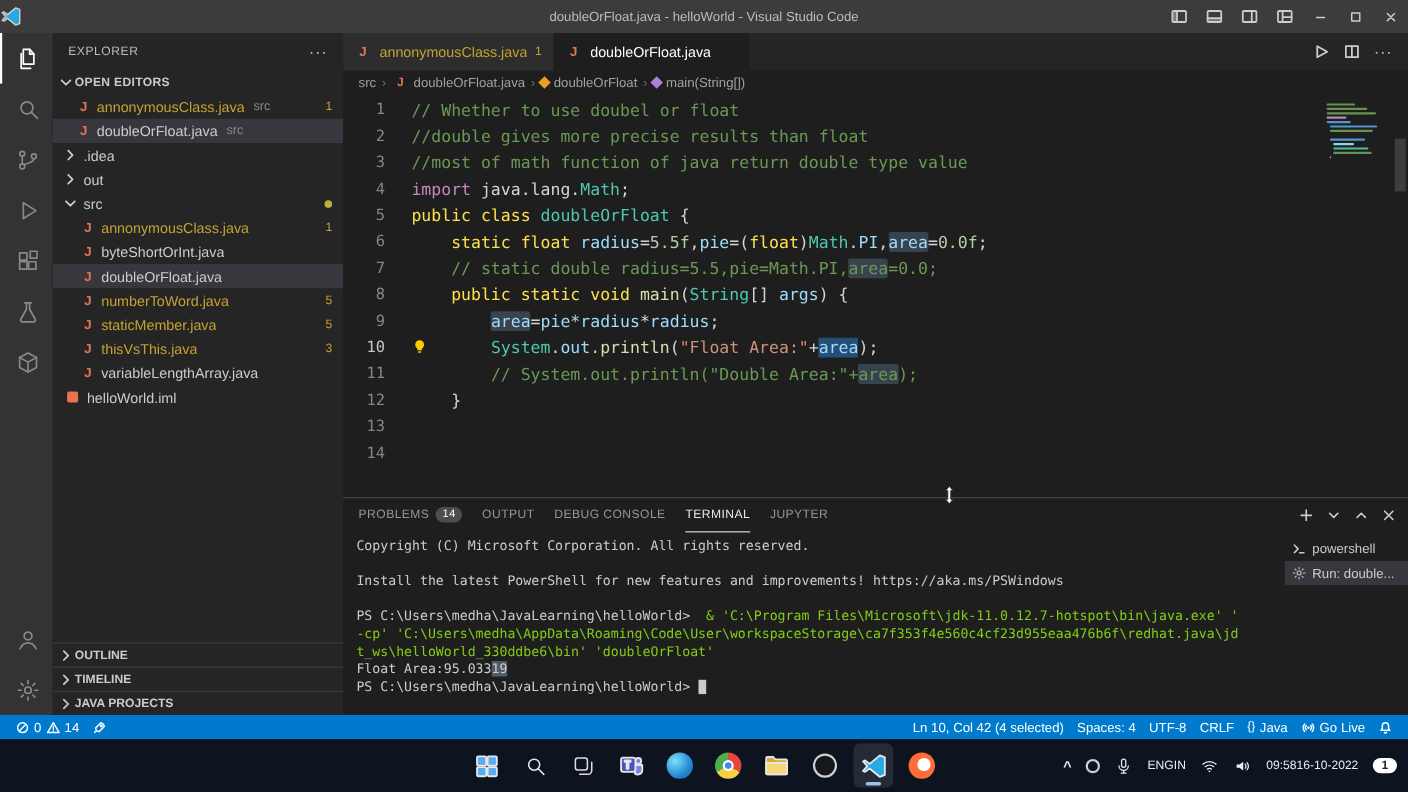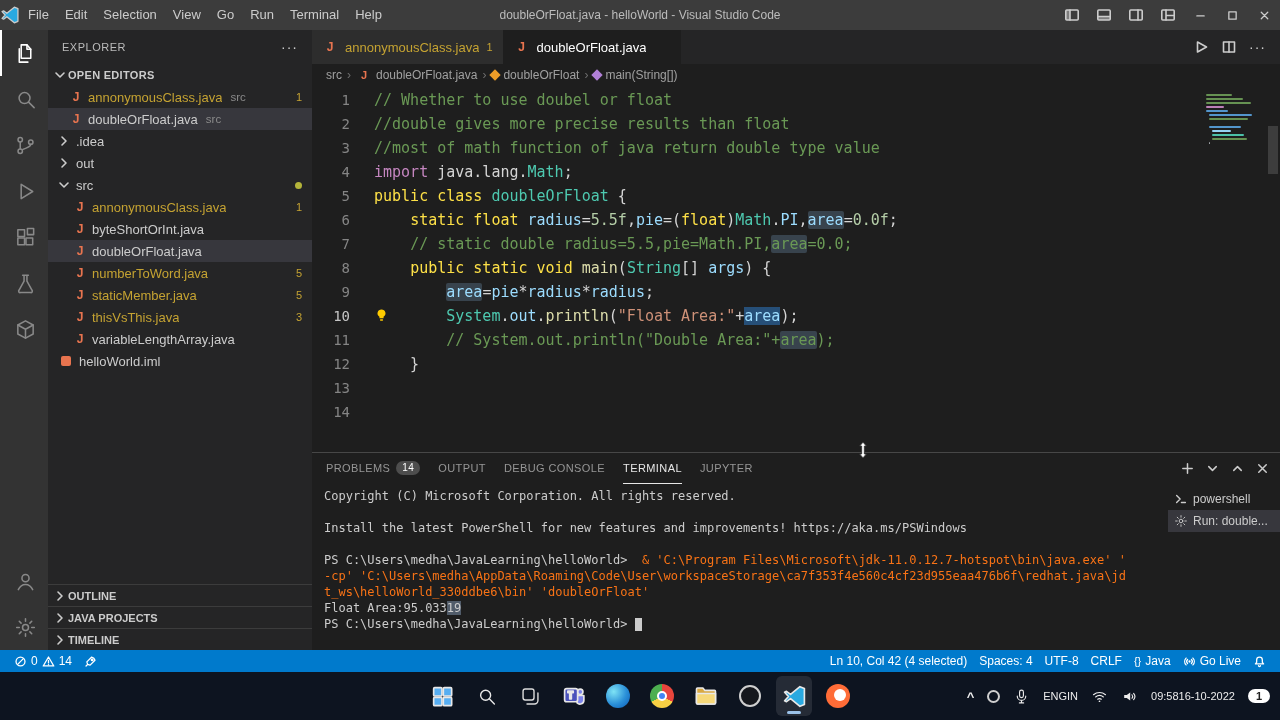--- a/index.html
+++ b/index.html
@@ -81,21 +81,21 @@
 .panel{height:198px;border-top:1px solid #474747;display:flex;flex-direction:column;background:#1e1e1e}
 .panel-header{height:31px;display:flex;align-items:center;padding:0 10px 0 14px;flex:none}
 .panel-tabs{display:flex;gap:18px;height:100%;align-items:stretch}
 .ptab{display:flex;align-items:center;gap:6px;font-size:11px;letter-spacing:.4px;color:#969696;border-bottom:1px solid transparent}
 .ptab.active{color:#e7e7e7;border-bottom-color:#e7e7e7}
 .ptab-badge{background:#4d4d4d;color:#fff;border-radius:9px;padding:0 6px;font-size:10px;line-height:14px}
 .panel-actions{margin-left:auto;display:flex;align-items:center;gap:10px;color:#ccc}
 .panel-body{flex:1;display:flex;min-height:0}
 .terminal-out{flex:1;padding:4px 0 0 12px;font-family:"DejaVu Sans Mono",monospace;font-size:12px;line-height:16px;color:#ccc;overflow:hidden;min-width:0}
 .t-line{white-space:pre;height:16px}
-.t-b{color:#f97316}
+.t-b{color:#84cc16}
 .t-hl{background:#515c6a}
 .t-cursor{display:inline-block;width:7px;height:13px;background:#ccc;vertical-align:middle}
 .terminal-list{width:112px;flex:none;padding-top:4px;font-size:12px}
 .tl-row{height:22px;display:flex;align-items:center;gap:5px;padding:0 6px;color:#ccc;white-space:nowrap;overflow:hidden}
 .tl-row.sel{background:#37373d}
 
 
 .statusbar{height:22px;background:#007acc;display:flex;align-items:center;color:#fff;font-size:12px;padding:0 8px}
 .st-left{display:flex;align-items:center}
 .st-right{margin-left:auto;display:flex;align-items:flex-start}
@@ -126,30 +126,20 @@
 </style>
 </head>
 <body>
 
 <div class="titlebar">
   <div class="tb-logo icon" style="width:20px;height:20px">
       <svg viewBox="0 0 24 24" stroke="none">
         <path fill="#29a9e1" d="M17.2 2.6L21.5 4.4v15.2l-4.3 1.8L8.2 14 4.3 17l-1.8-.9L6.2 12 2.5 7.9l1.8-.9L8.2 10z"></path>
       </svg>
     </div>
-  <div class="tb-menus" id="menus">
-      <div class="menu-item">File</div>
-      <div class="menu-item">Edit</div>
-      <div class="menu-item">Selection</div>
-      <div class="menu-item">View</div>
-      <div class="menu-item">Go</div>
-      <div class="menu-item">Run</div>
-      <div class="menu-item">Terminal</div>
-      <div class="menu-item">Help</div>
-    </div>
   <div class="tb-title">doubleOrFloat.java - helloWorld - Visual Studio Code</div>
   <div class="tb-controls" id="winControls">
       <div class="wc">
         <span class="icon" style="height: 16px; width: 16px;">
           <svg viewBox="0 0 16 16">
             <rect x="1.8" y="3" width="12.4" height="10" rx="1"></rect>
             <path d="M6 3v10"></path>
             <path fill="currentColor" stroke="none" opacity=".45" d="M1.8 3H6v10H1.8z"></path>
           </svg>
         </span>
@@ -386,29 +376,29 @@
             </svg>
           </span>
           <span>OUTLINE</span>
         </div>
         <div class="sb-bsec">
           <span class="chevi">
             <svg viewBox="0 0 16 16">
               <path d="M6 4l4 4-4 4"></path>
             </svg>
           </span>
-          <span>JAVA PROJECTS</span>
+          <span>TIMELINE</span>
         </div>
         <div class="sb-bsec">
           <span class="chevi">
             <svg viewBox="0 0 16 16">
               <path d="M6 4l4 4-4 4"></path>
             </svg>
           </span>
-          <span>TIMELINE</span>
+          <span>JAVA PROJECTS</span>
         </div>
       </div>
   </div>
 
   <div class="editor-col">
     <div class="tabbar">
       <div class="tabs" id="tabs">
           <div class="tab">
             <span class="java-ic">J</span>
             <span class="sb-label warn">annonymousClass.java</span>

